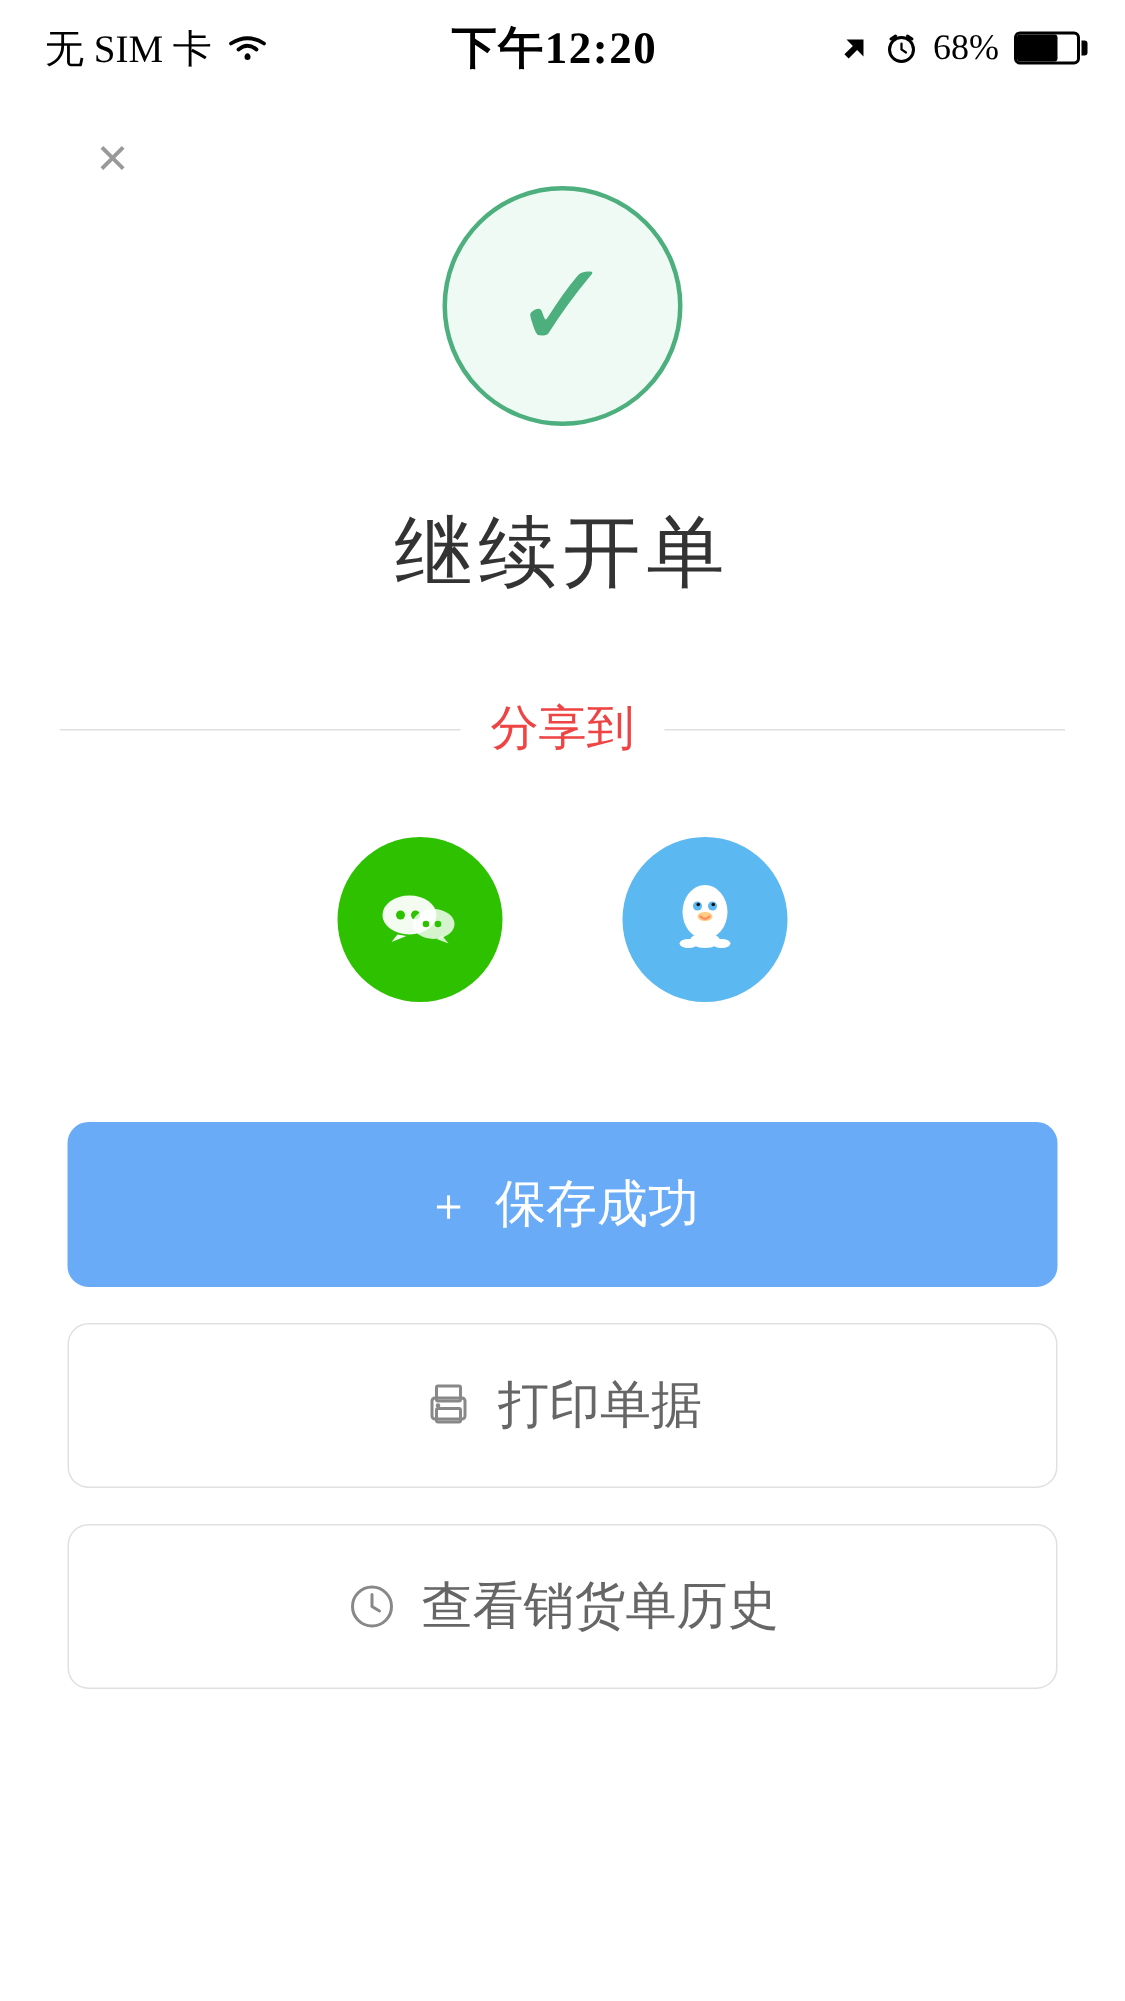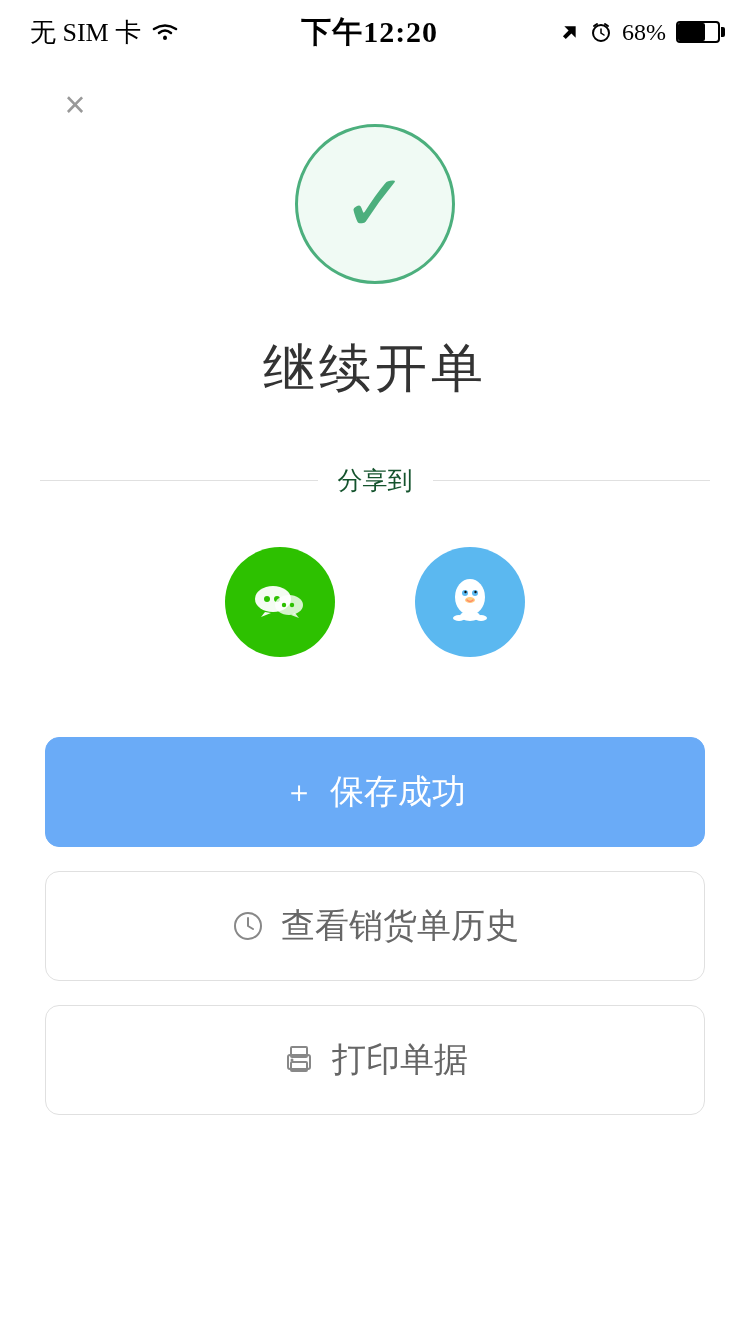--- a/index.html
+++ b/index.html
@@ -139,22 +139,22 @@
       align-items: center;
       padding: 0 40px;
       margin-bottom: 50px;
     }
     .divider-line {
       flex: 1;
       height: 1px;
       background: #e0e0e0;
     }
     .divider-label {
-      font-size: 25px;
-      color: #14532d;
+      font-size: 32px;
+      color: #ef4444;
       padding: 0 20px;
     }
 
     
     .share-buttons {
       display: flex;
       gap: 80px;
       margin-bottom: 80px;
     }
     .share-btn {
@@ -304,31 +304,31 @@
 
   <div class="action-buttons">
 
     <button class="action-btn action-btn-primary">
       <span class="btn-icon">＋</span>
       <span>保存成功</span>
     </button>
 
     <button class="action-btn action-btn-secondary">
       <svg width="34" height="34" viewBox="0 0 34 34" fill="none">
-        <circle cx="17" cy="17" r="13" stroke="#888" stroke-width="2"></circle>
-        <path d="M17 9 L17 17 L22 20" stroke="#888" stroke-width="2" stroke-linecap="round" stroke-linejoin="round"></path>
-      </svg>
-      <span>查看销货单历史</span>
-    </button>
-
-    <button class="action-btn action-btn-secondary">
-      <svg width="34" height="34" viewBox="0 0 34 34" fill="none">
         <rect x="6" y="12" width="22" height="14" rx="2" stroke="#888" stroke-width="2"></rect>
         <rect x="9" y="4" width="16" height="10" rx="1" stroke="#888" stroke-width="2"></rect>
         <rect x="9" y="19" width="16" height="9" rx="1" stroke="#888" stroke-width="2"></rect>
         <circle cx="10" cy="17" r="1.5" fill="#888"></circle>
       </svg>
       <span>打印单据</span>
     </button>
 
+    <button class="action-btn action-btn-secondary">
+      <svg width="34" height="34" viewBox="0 0 34 34" fill="none">
+        <circle cx="17" cy="17" r="13" stroke="#888" stroke-width="2"></circle>
+        <path d="M17 9 L17 17 L22 20" stroke="#888" stroke-width="2" stroke-linecap="round" stroke-linejoin="round"></path>
+      </svg>
+      <span>查看销货单历史</span>
+    </button>
+
   </div>
 
 </div>
 
 </body></html>

